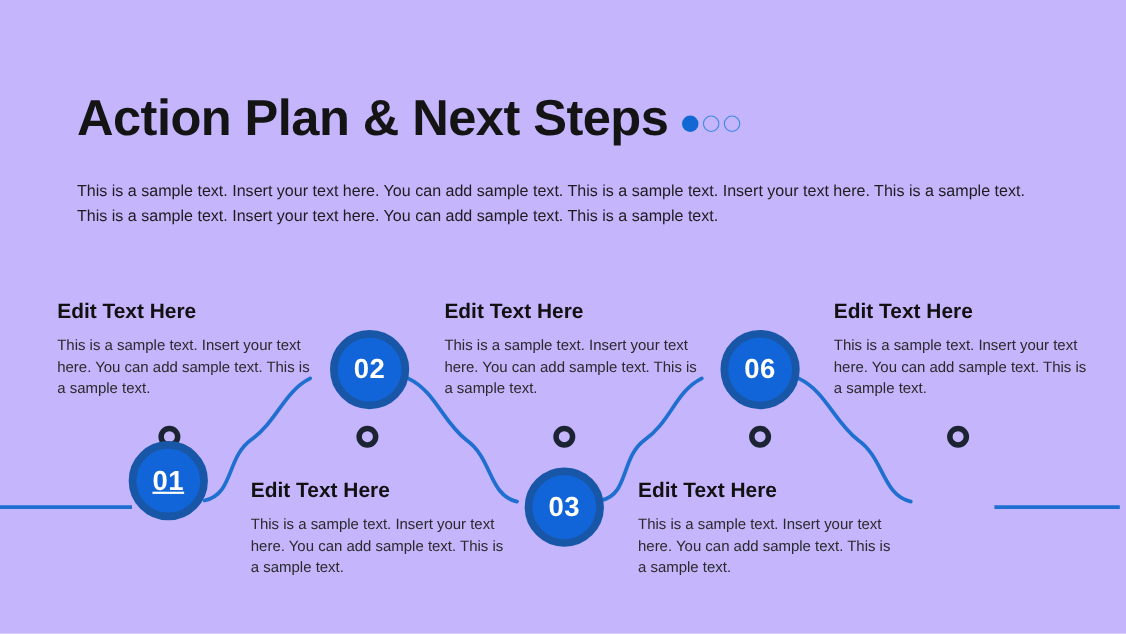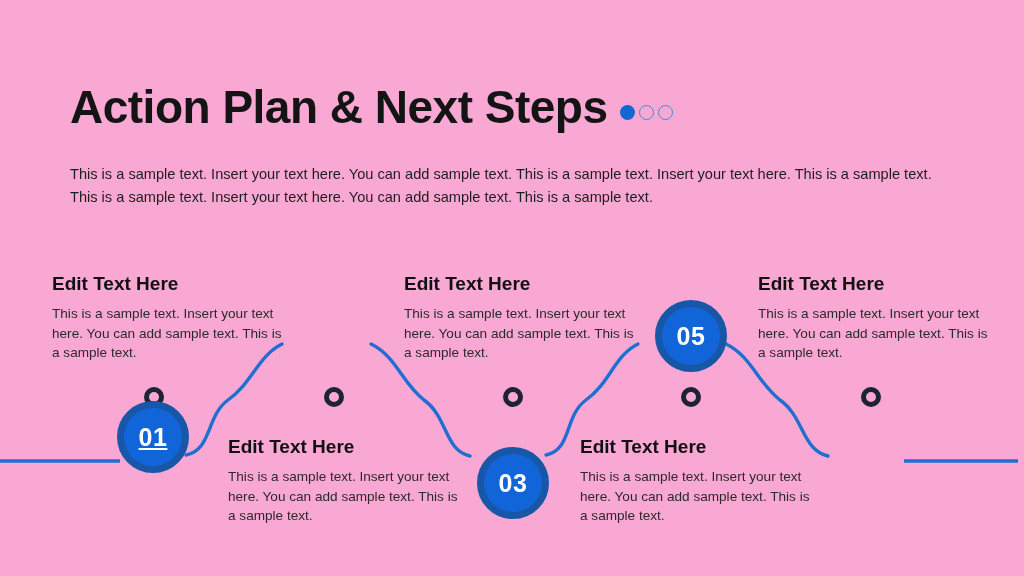--- a/index.html
+++ b/index.html
@@ -11,21 +11,21 @@
     width: 1024px;
     height: 576px;
     overflow: hidden;
     font-family: "Liberation Sans", sans-serif;
     -webkit-font-smoothing: antialiased;
   }
   .slide {
     position: relative;
     width: 1024px;
     height: 576px;
-    background: #f9a8d4;
+    background: #c4b5fd;
   }
 
   
   .title-row {
     position: absolute;
     left: 70px;
     top: 84px;
     display: flex;
     align-items: center;
   }
@@ -87,21 +87,21 @@
     display: flex;
     align-items: center;
     justify-content: center;
     color: #ffffff;
     font-size: 25px;
     font-weight: bold;
     letter-spacing: 0.5px;
   }
   .node-01 { left: 117px; top: 401px; text-decoration: underline; }
   .node-02 { left: 300px; top: 300px; }
-  .node-03 { left: 477px; top: 447px; }
+  .node-03 { left: 477px; top: 425px; }
   .node-04 { left: 655px; top: 300px; }
   .node-05 { left: 836px; top: 425px; }
 
   
   .ring {
     position: absolute;
     width: 20px;
     height: 20px;
     border-radius: 50%;
     border: 5px solid #1c2433;
@@ -173,25 +173,28 @@
 
   <div class="ring ring-1"></div>
   <div class="ring ring-2"></div>
   <div class="ring ring-3"></div>
   <div class="ring ring-4"></div>
   <div class="ring ring-5"></div>
 
   <div class="node node-01">
     <span>01</span>
   </div>
+  <div class="node node-02">
+    <span>02</span>
+  </div>
   <div class="node node-03">
     <span>03</span>
   </div>
   <div class="node node-04">
-    <span>05</span>
+    <span>06</span>
   </div>
 
   <div class="block block-1">
     <p class="head">Edit Text Here</p>
     <p class="body">This is a sample text. Insert your text here. You can add sample text. This is a sample text.</p>
   </div>
 
   <div class="block block-2">
     <p class="head">Edit Text Here</p>
     <p class="body">This is a sample text. Insert your text here. You can add sample text. This is a sample text.</p>

